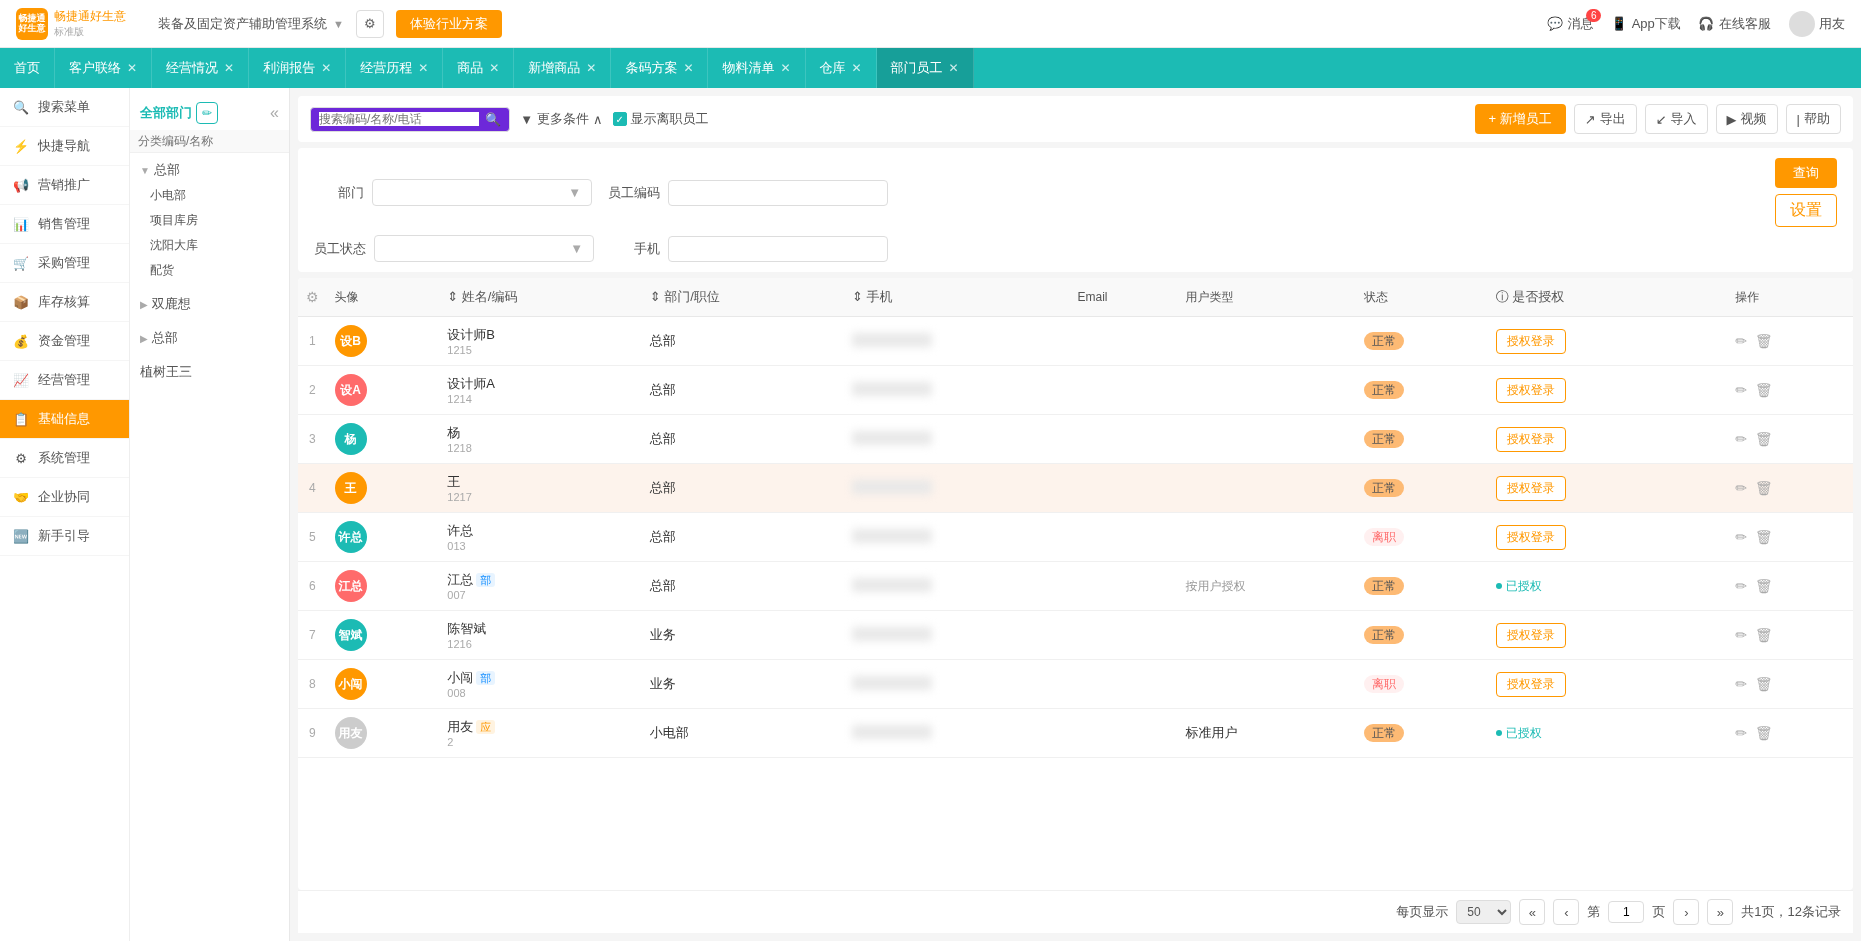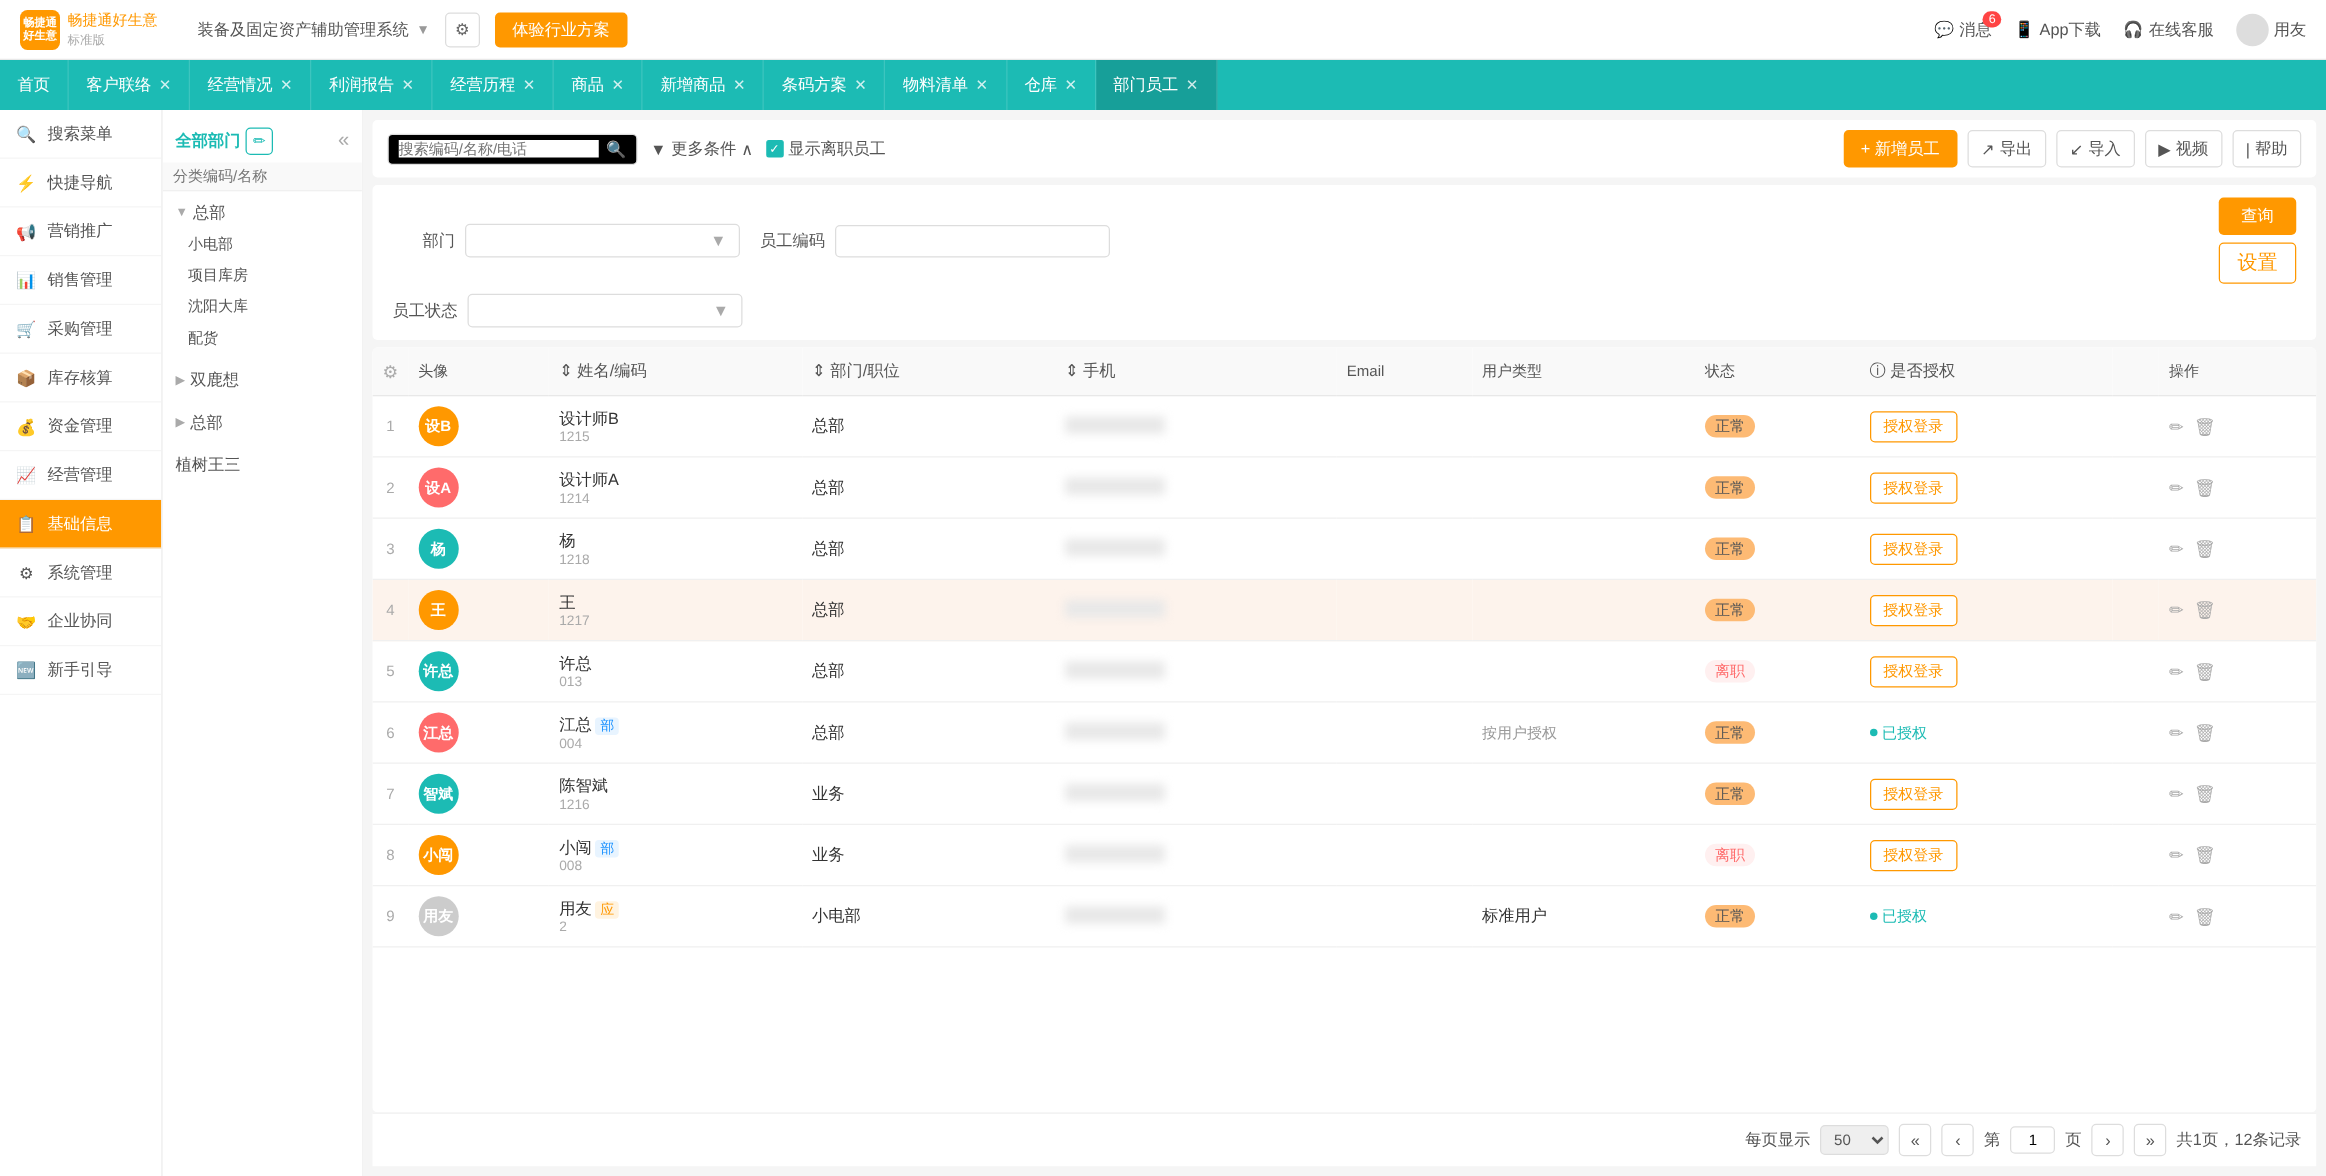--- a/index.html
+++ b/index.html
@@ -37,21 +37,21 @@
     .dept-sidebar { width: 160px; background: white; border-right: 1px solid #e8e8e8; padding: 8px 0; overflow-y: auto; flex-shrink: 0; }
     .dept-header { display: flex; align-items: center; padding: 6px 10px; gap: 6px; }
     .dept-edit-icon { width: 22px; height: 22px; border: 1px solid #1cbbb4; border-radius: 4px; display: flex; align-items: center; justify-content: center; color: #1cbbb4; font-size: 12px; cursor: pointer; }
     .dept-group { padding: 4px 0; }
     .dept-group-header { padding: 4px 10px; color: #555; font-size: 12px; display: flex; align-items: center; gap: 4px; cursor: pointer; }
     .dept-child { padding: 4px 20px; color: #555; font-size: 12px; cursor: pointer; }
 
     
     .table-area { flex: 1; display: flex; flex-direction: column; overflow: hidden; background: #f5f5f5; padding: 8px; }
     .filter-bar { background: white; padding: 8px 12px; border-radius: 4px; margin-bottom: 6px; display: flex; align-items: center; gap: 10px; flex-shrink: 0; }
-    .search-input-wrap { display: flex; align-items: center; border: 1px solid #ddd; border-radius: 4px; padding: 4px 8px; background: #000000; gap: 6px; }
+    .search-input-wrap { display: flex; align-items: center; border: 1px solid #ddd; border-radius: 4px; padding: 4px 8px; background: #6d28d9; gap: 6px; }
     .search-input-wrap input { border: none; outline: none; font-size: 12px; width: 160px; color: #555; }
     .filter-more { display: flex; align-items: center; gap: 4px; color: #555; font-size: 12px; cursor: pointer; }
     .show-resign { display: flex; align-items: center; gap: 4px; font-size: 12px; color: #555; }
     .checkbox-custom { width: 14px; height: 14px; border: 1px solid #1cbbb4; border-radius: 2px; background: #1cbbb4; display: flex; align-items: center; justify-content: center; color: white; font-size: 10px; }
     .toolbar { display: flex; align-items: center; justify-content: flex-end; gap: 8px; margin-left: auto; }
     .btn-add { background: #ff9800; color: white; border: none; padding: 6px 14px; border-radius: 4px; cursor: pointer; font-size: 13px; display: flex; align-items: center; gap: 4px; }
     .btn-secondary { background: white; color: #555; border: 1px solid #ddd; padding: 5px 10px; border-radius: 4px; cursor: pointer; font-size: 12px; display: flex; align-items: center; gap: 4px; }
 
     
     .adv-filter { background: white; padding: 10px 16px; border-radius: 4px; margin-bottom: 6px; flex-shrink: 0; }
@@ -307,20 +307,24 @@
             <button class="btn-set">设置</button>
           </div>
         </div>
         <div class="adv-filter-row">
           <div class="filter-field">
             <span class="filter-label">员工状态</span>
             <div class="filter-select" style="width:220px;">
               <span></span>
               <span style="color:#aaa;">▼</span>
             </div>
+          </div>
+          <div class="filter-field">
+            <span class="filter-label">手机</span>
+            <input type="text" class="filter-input" style="">
           </div>
         </div>
       </div>
 
       <div class="table-wrap">
         <table>
           <thead>
             <tr>
               <th class="col-setting">
                 <span class="table-settings">⚙</span>
@@ -522,21 +526,21 @@
     </td>
   </tr>
               <tr>
     <td class="row-num">6</td>
     <td>
       <div class="avatar-circle" style="background:#ff6b6b;">江总</div>
     </td>
     <td>
       <div class="name-code">
         <span class="name-text">江总<span class="tag-blue">部</span></span>
-        <span class="code-text">004</span>
+        <span class="code-text">007</span>
       </div>
     </td>
     <td>
       <span>总部</span>
     </td>
     <td>
       <span class="blurred"></span>
     </td>
     <td>
       <span></span>

